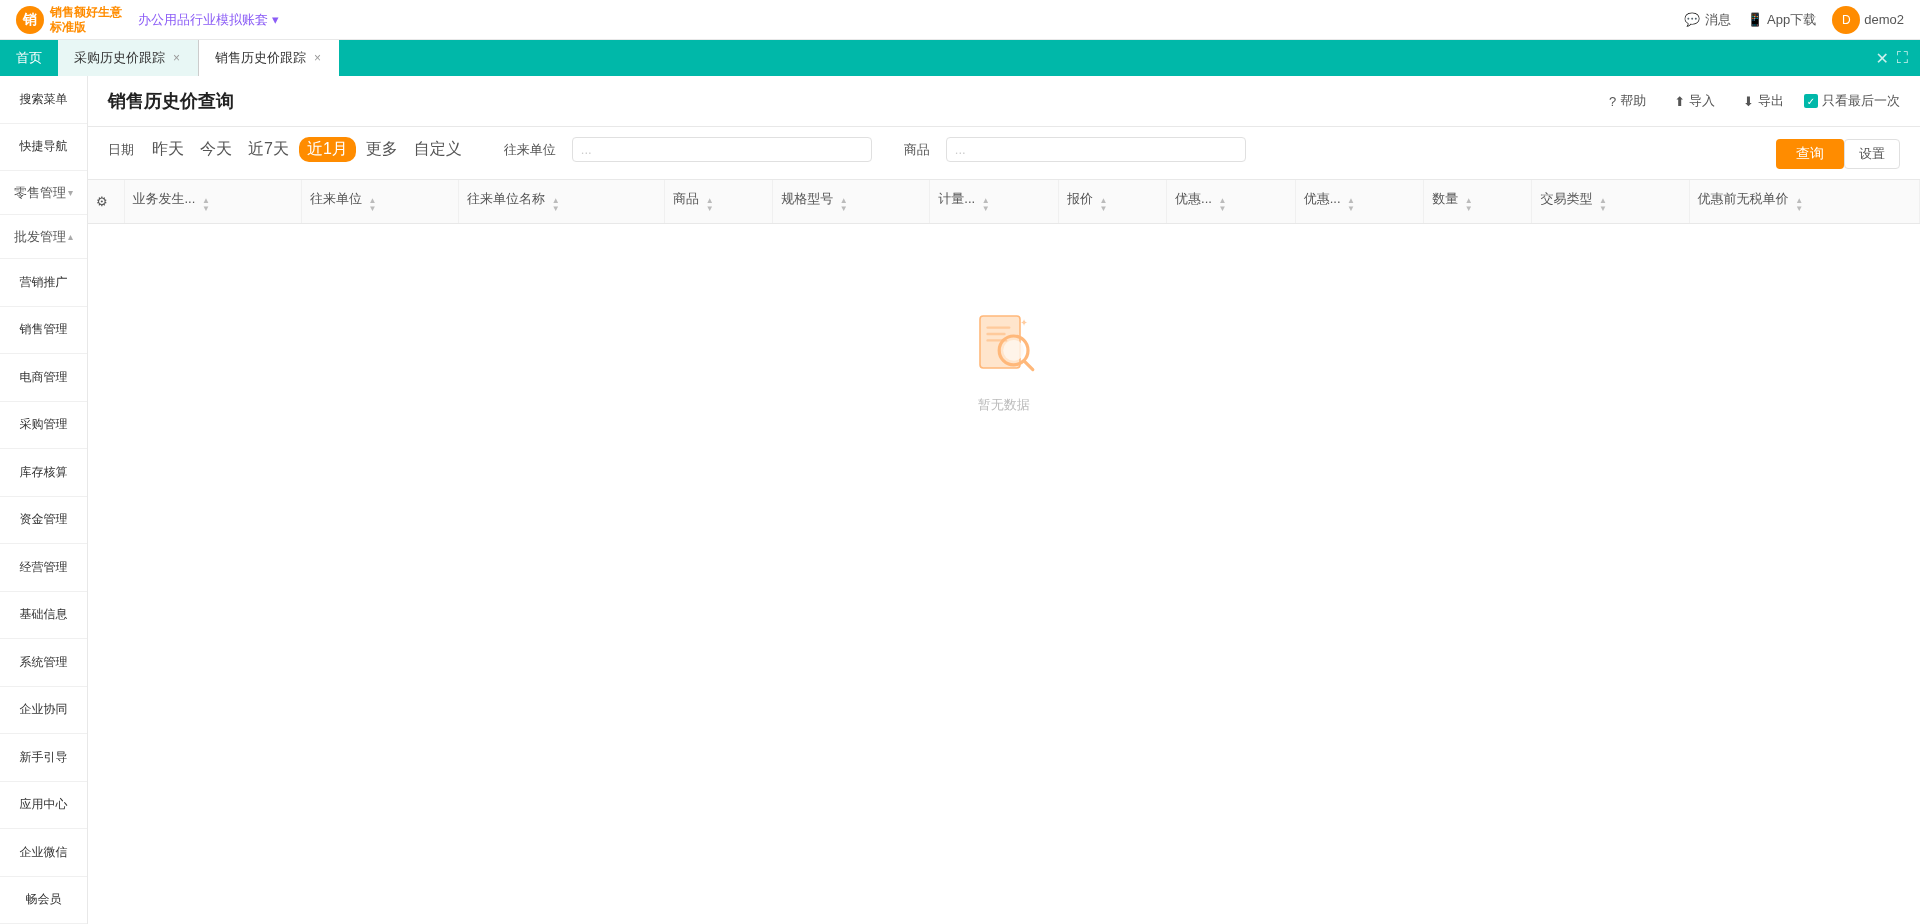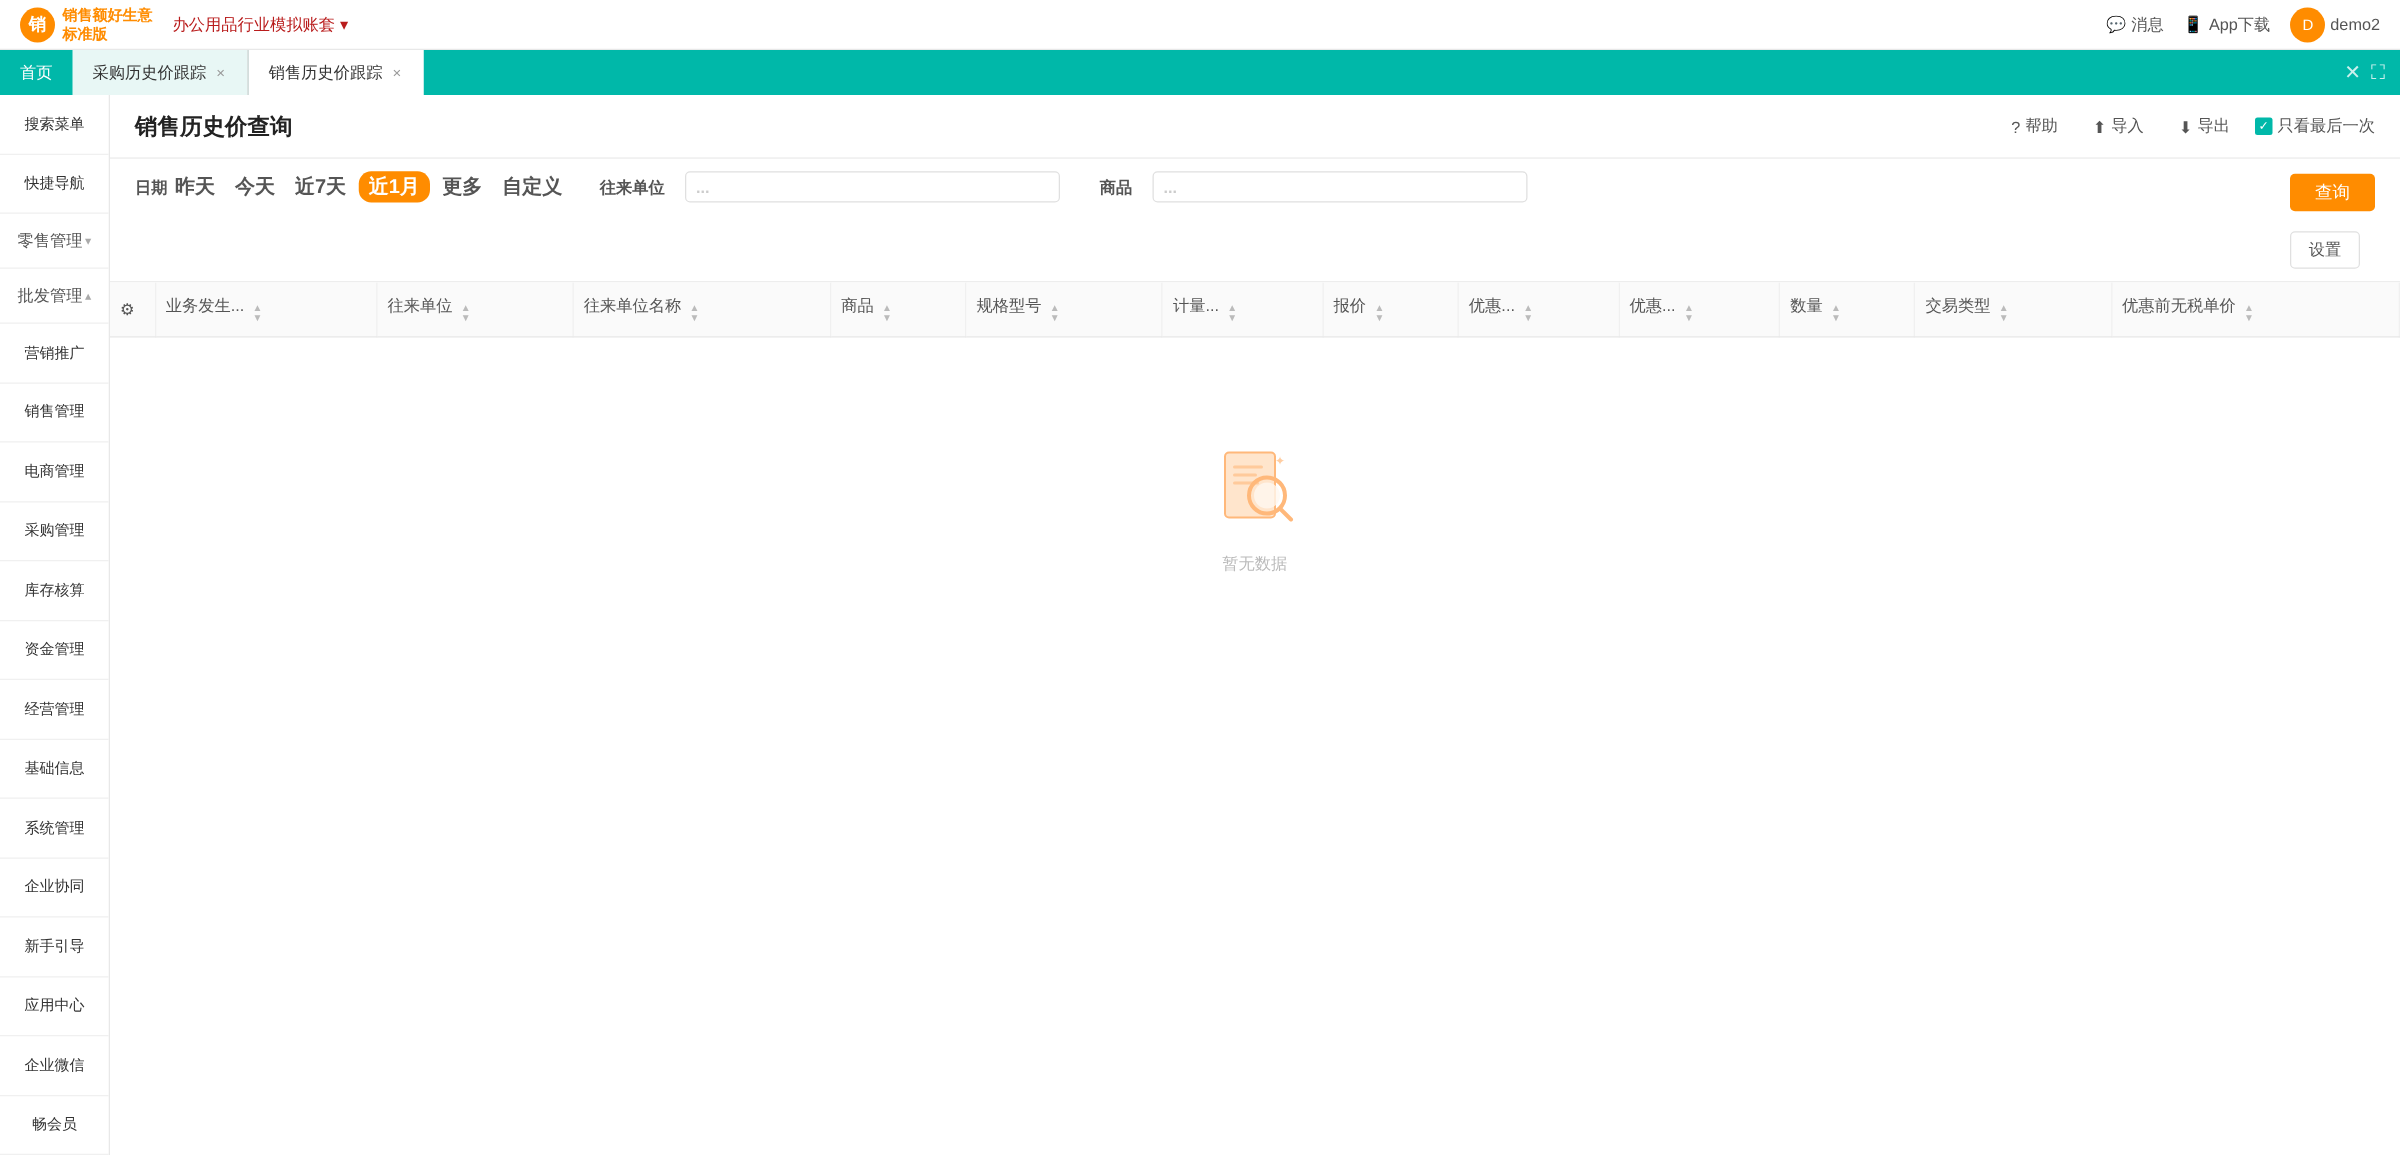--- a/index.html
+++ b/index.html
@@ -42,21 +42,21 @@
       font-size: 12px;
       color: #ff8c00;
       line-height: 1.2;
       font-weight: bold;
     }
     .workspace-selector {
       display: flex;
       align-items: center;
       gap: 4px;
       font-size: 13px;
-      color: #b91c1c;
+      color: #8b5cf6;
       cursor: pointer;
       padding: 4px 8px;
       border-radius: 4px;
     }
     .top-header-right {
       display: flex;
       align-items: center;
       gap: 16px;
     }
     .header-action {
@@ -495,21 +495,21 @@
             <div class="checkbox-checked">✓</div>
             <span>只看最后一次</span>
           </label>
         </div>
       </div>
     </div>
 
     <div style="background:#fff; padding: 10px 20px; border-bottom: 1px solid #e8e8e8; display:flex; align-items:flex-start; gap:12px;">
       <div style="display:flex; flex-direction:column; gap:6px; flex:1;">
 
-        <div style="display:flex; align-items:center; font-weight:bold;">
+        <div style="display:flex; align-items:center; gap:12px;">
           <span class="filter-label">日期</span>
           <div class="date-buttons">
             <span class="date-btn">昨天</span>
             <span class="date-btn">今天</span>
             <span class="date-btn">近7天</span>
             <span class="date-btn active">近1月</span>
             <span class="date-btn">更多</span>
             <span class="date-btn">自定义</span>
           </div>
           <div style="display:flex; align-items:center; gap: 16px; flex:1;">
@@ -519,21 +519,21 @@
             </div>
             <span class="filter-label" style="margin-left:16px;">商品</span>
             <div class="filter-select" style="min-width:300px;">
               <span style="color:#ccc;">...</span>
             </div>
           </div>
         </div>
 
       </div>
 
-      <div style="display:flex; flex-direction:column; gap:16px; align-items:flex-start; padding-top:2px;">
+      <div style="display:flex; flex-direction:row; gap:0; align-items:center; padding-top:2px;">
         <button class="query-btn">查询</button>
         <button class="settings-btn">设置</button>
       </div>
     </div>
 
     <div class="table-container">
       <table class="data-table">
         <thead>
           <tr>
             <th class="th-settings">

